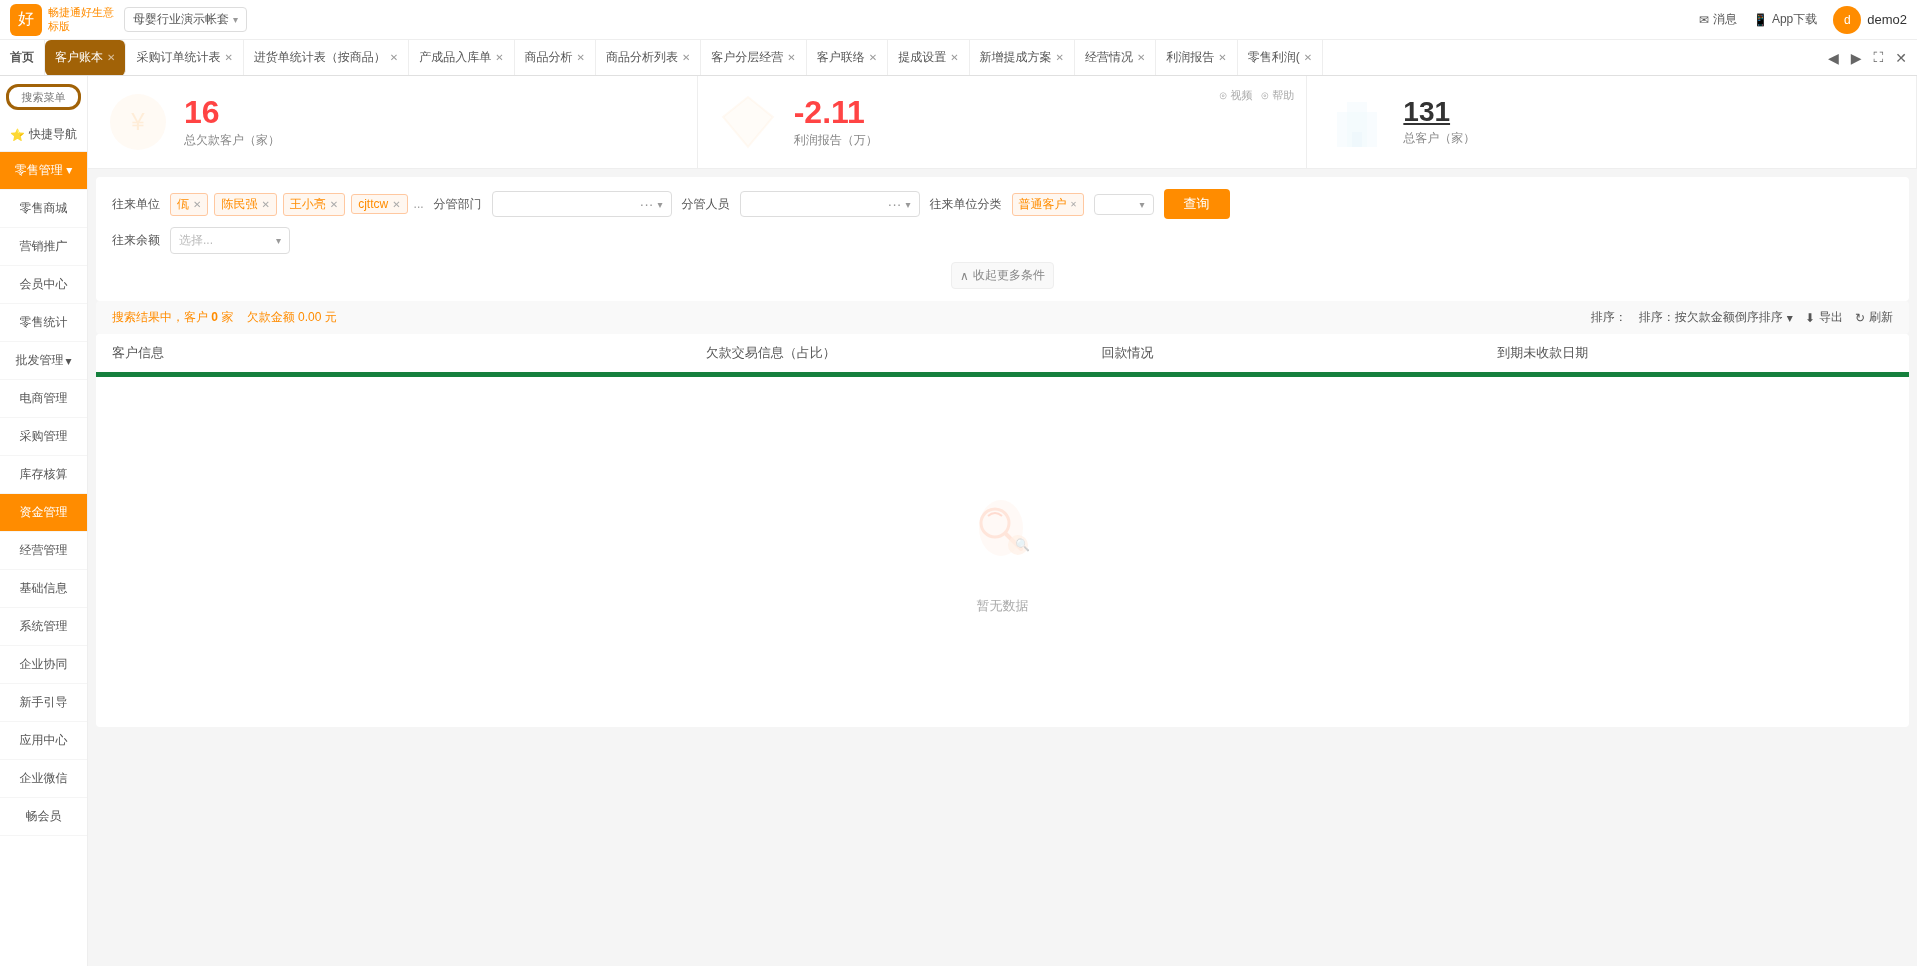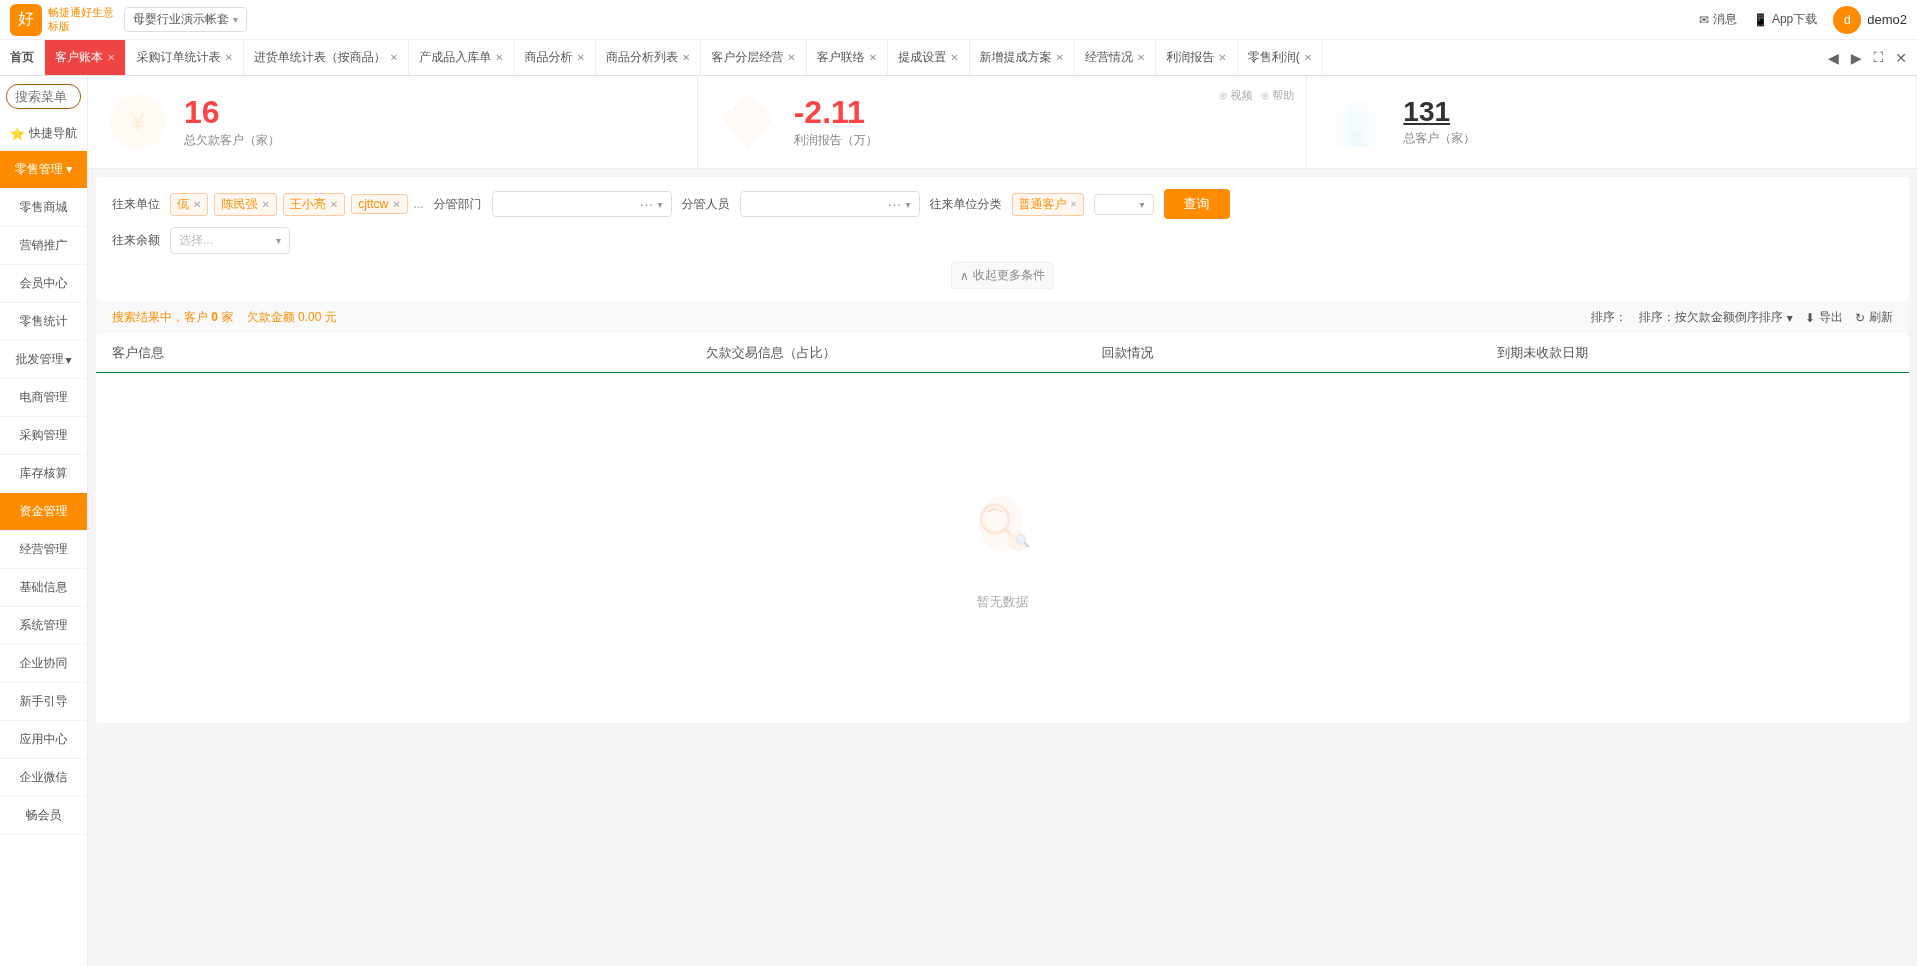--- a/index.html
+++ b/index.html
@@ -22,34 +22,34 @@
     
     .nav-tabs {
       display: flex; align-items: center; background: #fff; height: 36px;
       border-bottom: 1px solid #e0e0e0; overflow: hidden;
     }
     .nav-tab {
       display: flex; align-items: center; padding: 0 10px; height: 36px;
       font-size: 12px; color: #555; cursor: pointer; white-space: nowrap;
       border-right: 1px solid #eee; gap: 4px;
     }
-    .nav-tab.active { background: #ef4444; color: #fff; }
+    .nav-tab.active { background: #a16207; color: #fff; border-radius: 6px; }
     .nav-tab.home { background: #fff; color: #555; font-weight: bold; }
     .nav-tab .close-x { font-size: 10px; opacity: 0.6; cursor: pointer; }
     .nav-tab.active .close-x { color: #fff; }
     .nav-tab-controls { display: flex; align-items: center; margin-left: auto; gap: 4px; padding: 0 6px; }
     .nav-tab-controls button { border: none; background: none; cursor: pointer; font-size: 14px; color: #666; padding: 2px 4px; }
 
     
     .main-layout { display: flex; height: calc(100vh - 76px); }
 
     
     .sidebar { width: 88px; background: #fff; border-right: 1px solid #eee; display: flex; flex-direction: column; overflow-y: auto; }
     .sidebar-search { padding: 8px 6px; }
-    .sidebar-search input { width: 100%; border: 1px solid #a16207; border-radius: 12px; padding: 4px 8px; font-size: 13px; outline: none; }
+    .sidebar-search input { width: 100%; border: 3px solid #a16207; border-radius: 12px; padding: 4px 8px; font-size: 11px; outline: none; text-align: center; }
     .sidebar-nav-btn { display: flex; align-items: center; justify-content: center; gap: 4px; padding: 8px 4px; font-size: 12px; color: #555; cursor: pointer; border-bottom: 1px solid #f0f0f0; }
     .sidebar-item { padding: 10px 6px; font-size: 12px; color: #555; cursor: pointer; text-align: center; border-bottom: 1px solid #f5f5f5; }
     .sidebar-item.active { background: #ff8c00; color: #fff; }
 
     
     .content-area { flex: 1; overflow-y: auto; background: #f5f5f5; }
 
     
     .stats-bar {
       display: flex; background: #fff; margin: 0; padding: 0;
@@ -118,21 +118,21 @@
     .result-info span { color: #ff8c00; }
     .result-actions { display: flex; align-items: center; gap: 12px; font-size: 12px; color: #555; }
     .result-actions .sort-select { display: flex; align-items: center; gap: 4px; cursor: pointer; }
     .result-actions .action-btn { display: flex; align-items: center; gap: 4px; cursor: pointer; color: #555; }
 
     
     .data-table {
       background: #fff; margin: 0 8px; border-radius: 4px; overflow: hidden;
     }
     .table-header {
-      display: flex; padding: 10px 16px; background: #fff; border-bottom: 1px solid #15803d;
+      display: flex; padding: 10px 16px; background: #fff; border-bottom: 5px solid #15803d;
       font-size: 13px; color: #555; font-weight: normal;
     }
     .table-header > div { flex: 1; }
     .table-header > div:first-child { flex: 1.5; }
     .table-body { min-height: 350px; display: flex; align-items: center; justify-content: center; }
     .empty-state { text-align: center; padding: 40px; }
     .empty-icon { font-size: 64px; opacity: 0.3; margin-bottom: 12px; }
     .empty-text { font-size: 13px; color: #aaa; }
 
     

